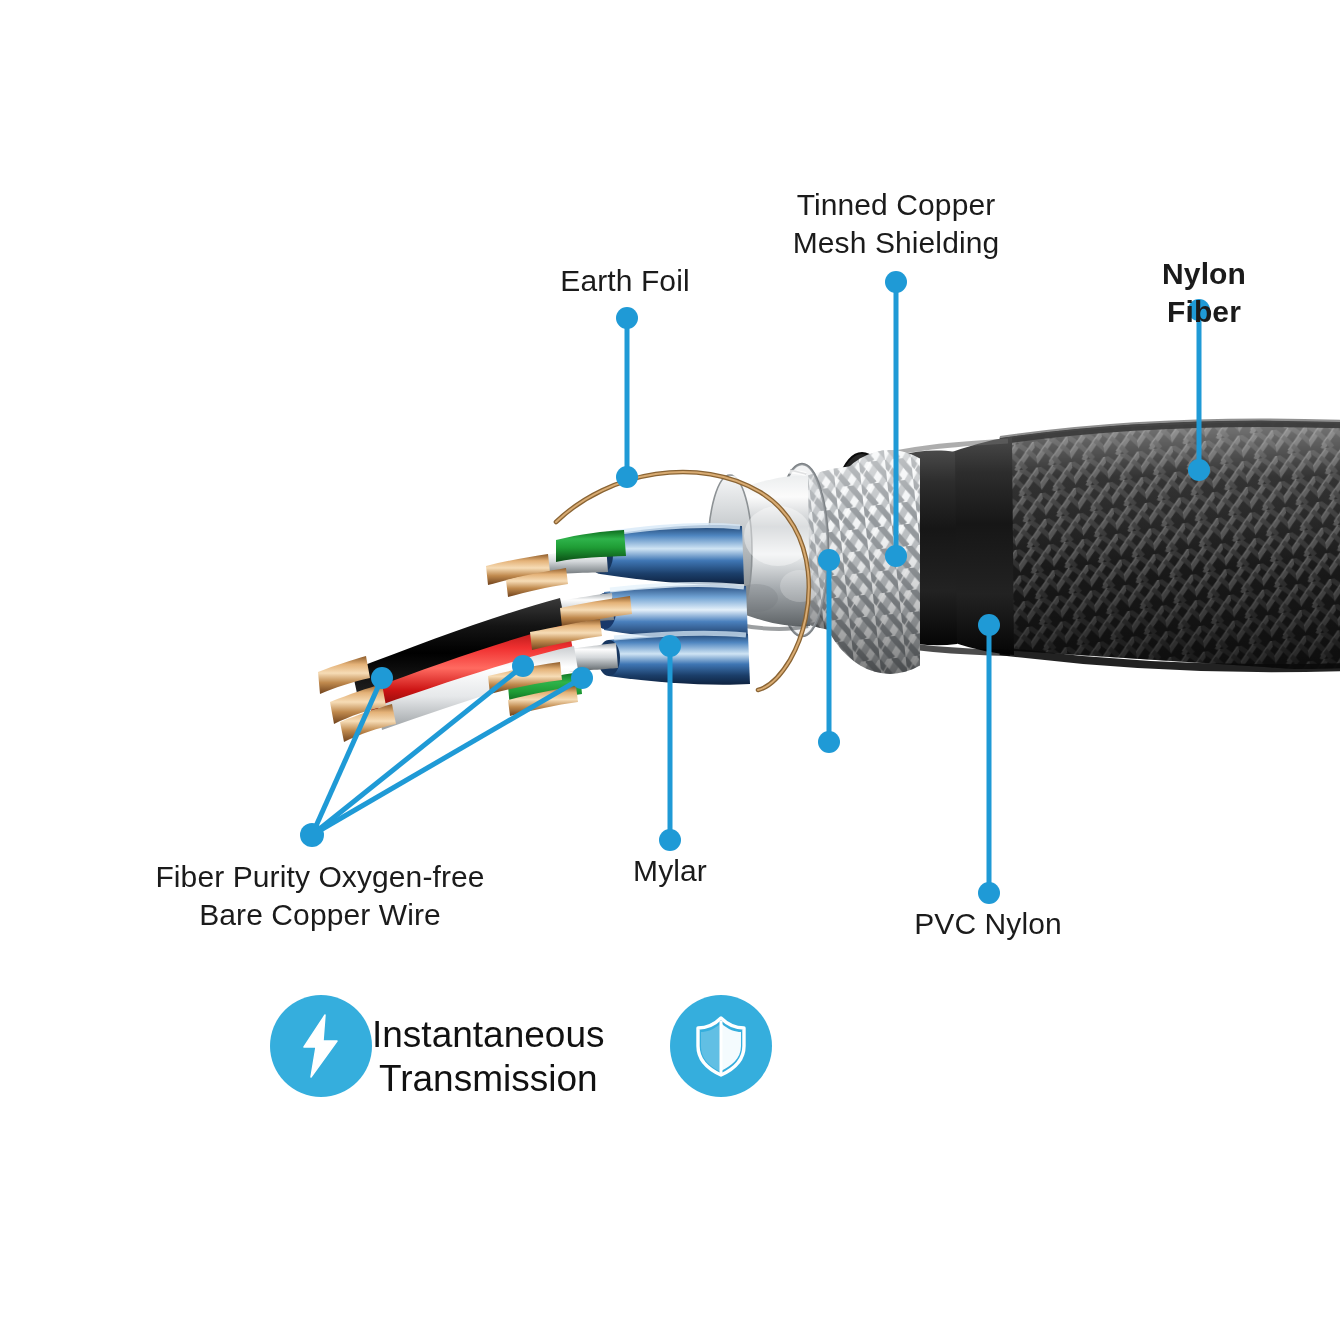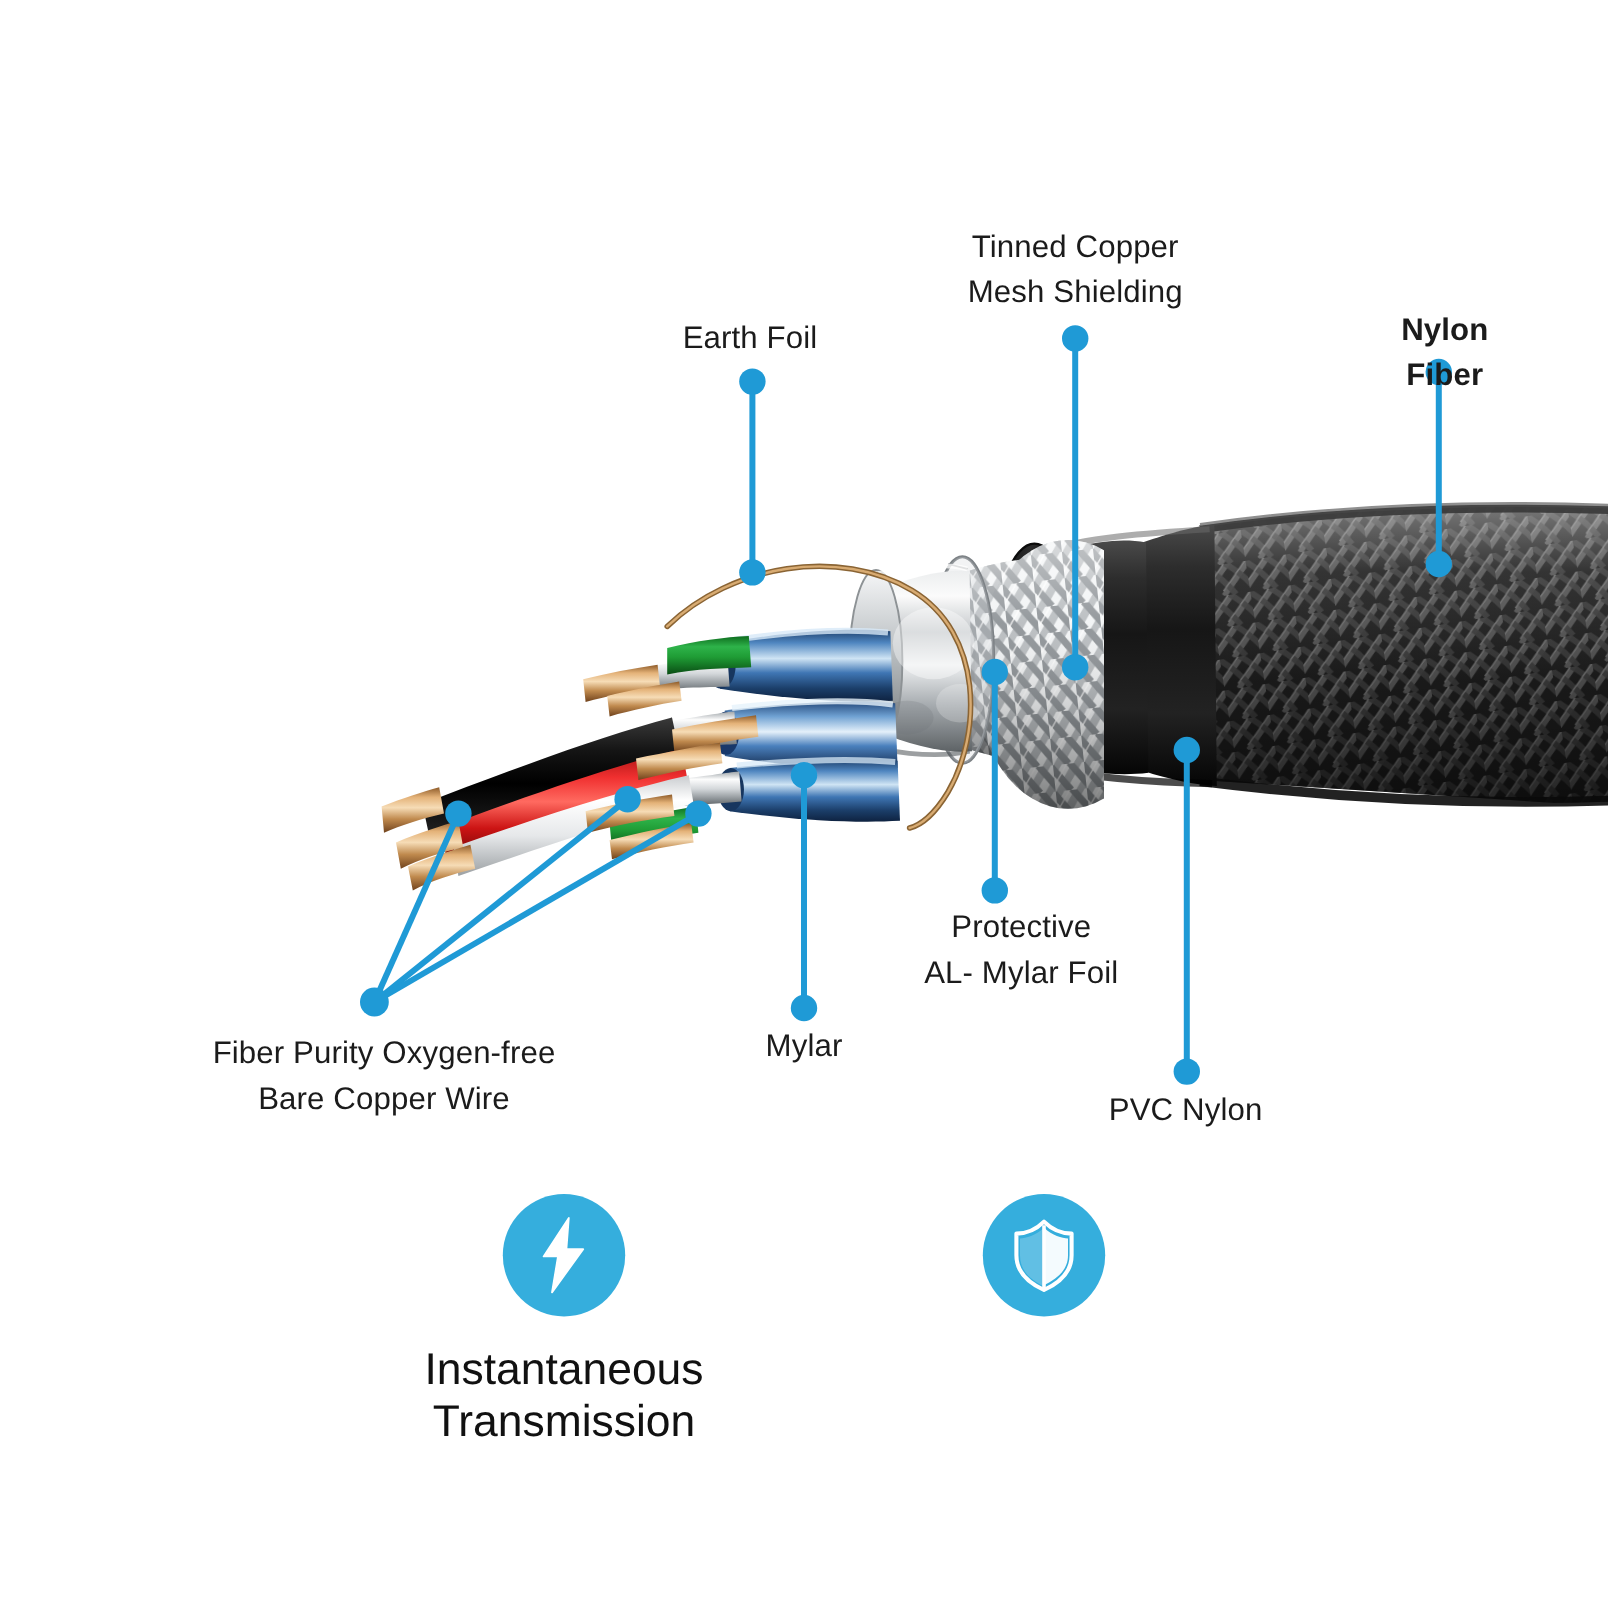--- a/index.html
+++ b/index.html
@@ -23,21 +23,21 @@
   }
   .diagram-svg {
     position: absolute;
     left: 0; top: 0;
     width: 1340px;
     height: 1340px;
   }
   
   .callout-label {
     position: absolute;
-    font-size: 26px;
+    font-size: 30px;
     line-height: 38px;
     color: #1b1b1b;
     font-weight: 400;
     white-space: pre-line;
     letter-spacing: 0.1px;
   }
   .ca-center { text-align: center; transform: translateX(-50%); }
   
   .features {
     position: absolute;
@@ -46,23 +46,22 @@
     width: 1340px;
     height: 260px;
     display: flex;
     flex-direction: row;
     align-items: flex-start;
     justify-content: center;
   }
   .feature {
     width: 400px;
     display: flex;
-    flex-direction: column;
+    flex-direction: row;
     align-items: center;
-    justify-content: flex-end;
   }
   .feature-icon-circle {
     width: 102px;
     height: 102px;
     border-radius: 50%;
     display: flex;
     align-items: center;
     justify-content: center;
     margin-bottom: 22px;
   }
@@ -355,22 +354,20 @@
     </g>
   </svg>
 
   <div class="callout-label ca-center" style="left:625px; top:262px;">Earth Foil</div>
 
   <div class="callout-label ca-center" style="left:896px; top:186px;">Tinned Copper
 Mesh Shielding</div>
 
   <div class="callout-label ca-center" style="left:1204px; top:255px;font-weight:bold;">Nylon Fiber</div>
 
-  <div class="callout-label ca-center" style="left:851px; top:753px;">Protective
-AL- Mylar Foil</div>
 
   <div class="callout-label ca-center" style="left:988px; top:905px;">PVC Nylon</div>
 
   <div class="callout-label ca-center" style="left:670px; top:852px;">Mylar</div>
 
   <div class="callout-label ca-center" style="left:320px; top:858px;">Fiber Purity Oxygen-free
 Bare Copper Wire</div>
 
   <div class="features">
 

